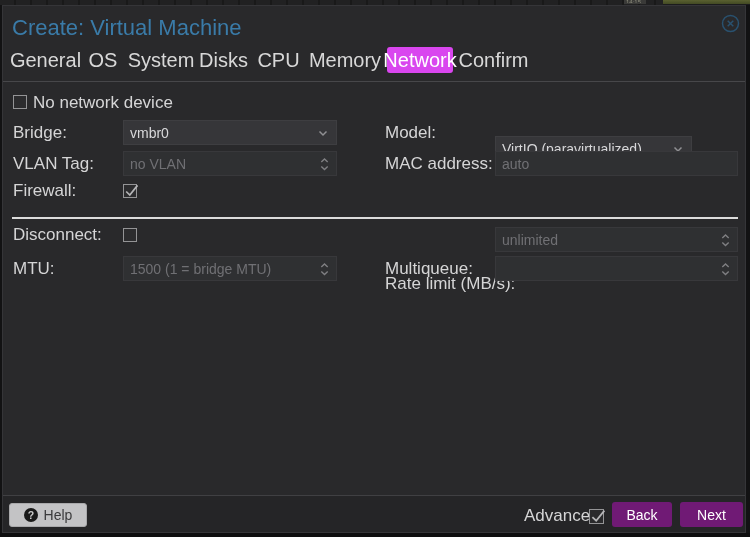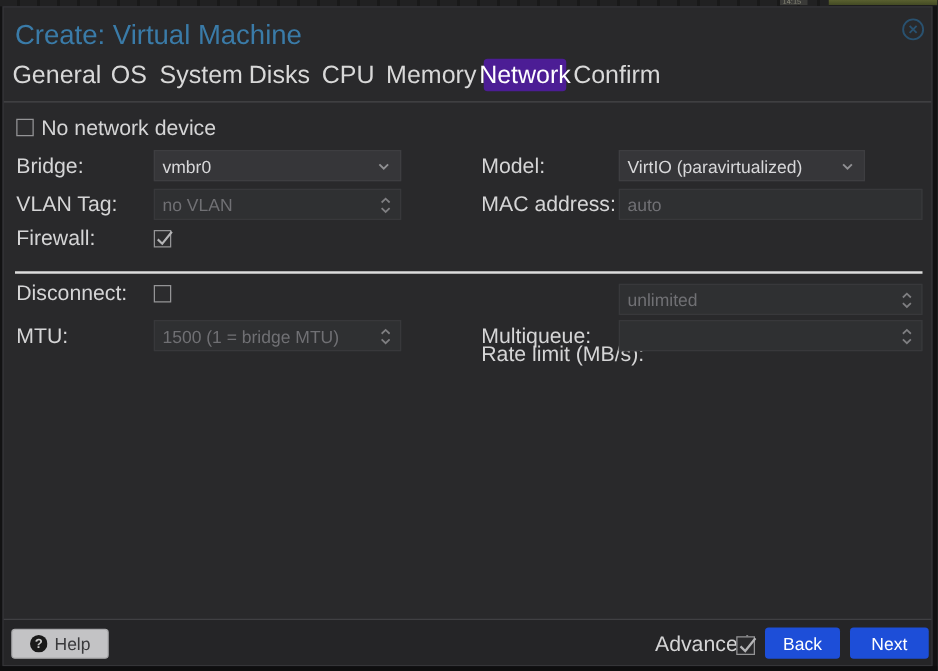--- a/index.html
+++ b/index.html
@@ -9,35 +9,35 @@
   .abs{position:absolute;}
   
   #topstrip{left:0;top:0;width:750px;height:5px;background:#1c1c1d;}
   #olive{left:663px;top:0;width:87px;height:4px;background:linear-gradient(#5a6030,#434a24);}
   
   #dlg{left:2px;top:5px;width:744px;height:528px;background:#29292b;border:1px solid #353538;box-sizing:border-box;}
   #title{left:12px;top:15px;font-size:22px;color:#3a7ba8;}
   
   .tab{top:47px;height:26px;border-radius:3px;color:#d8d8d8;font-size:20px;
        display:flex;align-items:center;justify-content:center;box-sizing:border-box;}
-  .tab.active{background:#4c1d95;color:#fff;}
+  .tab.active{background:#d946ef;color:#fff;}
   
   #formtop{left:3px;top:81px;width:742px;height:1px;background:#47474a;}
   .lbl{font-size:17px;color:#d5d5d6;height:25px;display:flex;align-items:center;}
-  .field{width:198px;height:25px;box-sizing:border-box;background:#2f3032;
+  .field{width:214px;height:25px;box-sizing:border-box;background:#2f3032;
          border:1px solid #38383b;font-size:14px;color:#707074;
          display:flex;align-items:center;padding-left:6px;position:absolute;}
   .field.en{background:#363639;border-color:#3e3e41;color:#d8d8da;}
   .cb{width:14px;height:14px;box-sizing:border-box;border:1px solid #949496;background:#2c2c2e;position:absolute;}
   svg{display:block;}
   .sep{left:12px;top:217px;width:726px;height:2px;background:#dcdcdc;}
   
   #foottop{left:3px;top:495px;width:742px;height:1px;background:#404043;}
   #footer{left:3px;top:496px;width:742px;height:36px;background:#252527;}
-  .btn{background:#1d4ed8;border-radius:3px;color:#fff;font-size:14px;
+  .btn{background:#701a75;border-radius:3px;color:#fff;font-size:14px;
        display:flex;align-items:center;justify-content:center;position:absolute;}
   #help{left:9px;top:503px;width:78px;height:24px;background:#c3c3c5;border:1px solid #a9a9ab;
         box-sizing:border-box;border-radius:3px;display:flex;align-items:center;justify-content:center;
         color:#3a3a3c;font-size:14px;}
   #botstrip{left:0;top:533px;width:750px;height:4px;background:#0e0e0f;}
 </style>
 </head>
 <body>
   <div class="abs" id="topstrip"></div>
   <div class="abs" style="left:0;top:0;width:663px;height:5px;background:repeating-linear-gradient(90deg,#212122 0px,#212122 14px,#191919 14px,#191919 16px);"></div>
@@ -66,21 +66,21 @@
   <div class="cb" style="left:13px;top:95px;"></div>
   <div class="abs lbl" style="left:33px;top:90px;">No network device</div>
 
   <div class="abs lbl" style="left:13px;top:120px;text-align:center;">Bridge:</div>
   <div class="field en" style="left:123px;top:120px;">vmbr0
     <svg style="position:absolute;right:8px;top:9px" width="10" height="7" viewBox="0 0 10 7">
       <path d="M1.5 1.5 L5 5 L8.5 1.5" fill="none" stroke="#909093" stroke-width="1.5"></path>
     </svg>
   </div>
   <div class="abs lbl" style="left:385px;top:120px;">Model:</div>
-  <div class="field en" style="left:495px;top:120px;width:197px;">VirtIO (paravirtualized)
+  <div class="field en" style="left:495px;top:136px;width:197px;">VirtIO (paravirtualized)
     <svg style="position:absolute;right:8px;top:9px" width="10" height="7" viewBox="0 0 10 7">
       <path d="M1.5 1.5 L5 5 L8.5 1.5" fill="none" stroke="#909093" stroke-width="1.5"></path>
     </svg>
   </div>
 
   <div class="abs lbl" style="left:13px;top:151px;">VLAN Tag:</div>
   <div class="field" style="left:123px;top:151px;">no VLAN
     <svg style="position:absolute;right:6px;top:4px" width="11" height="17" viewBox="0 0 11 17">
       <path d="M2.3 6 L5.5 2.9 L8.7 6" fill="none" stroke="#7f7f82" stroke-width="1.4"></path>
       <path d="M2.3 10.5 L5.5 13.6 L8.7 10.5" fill="none" stroke="#7f7f82" stroke-width="1.4"></path>

